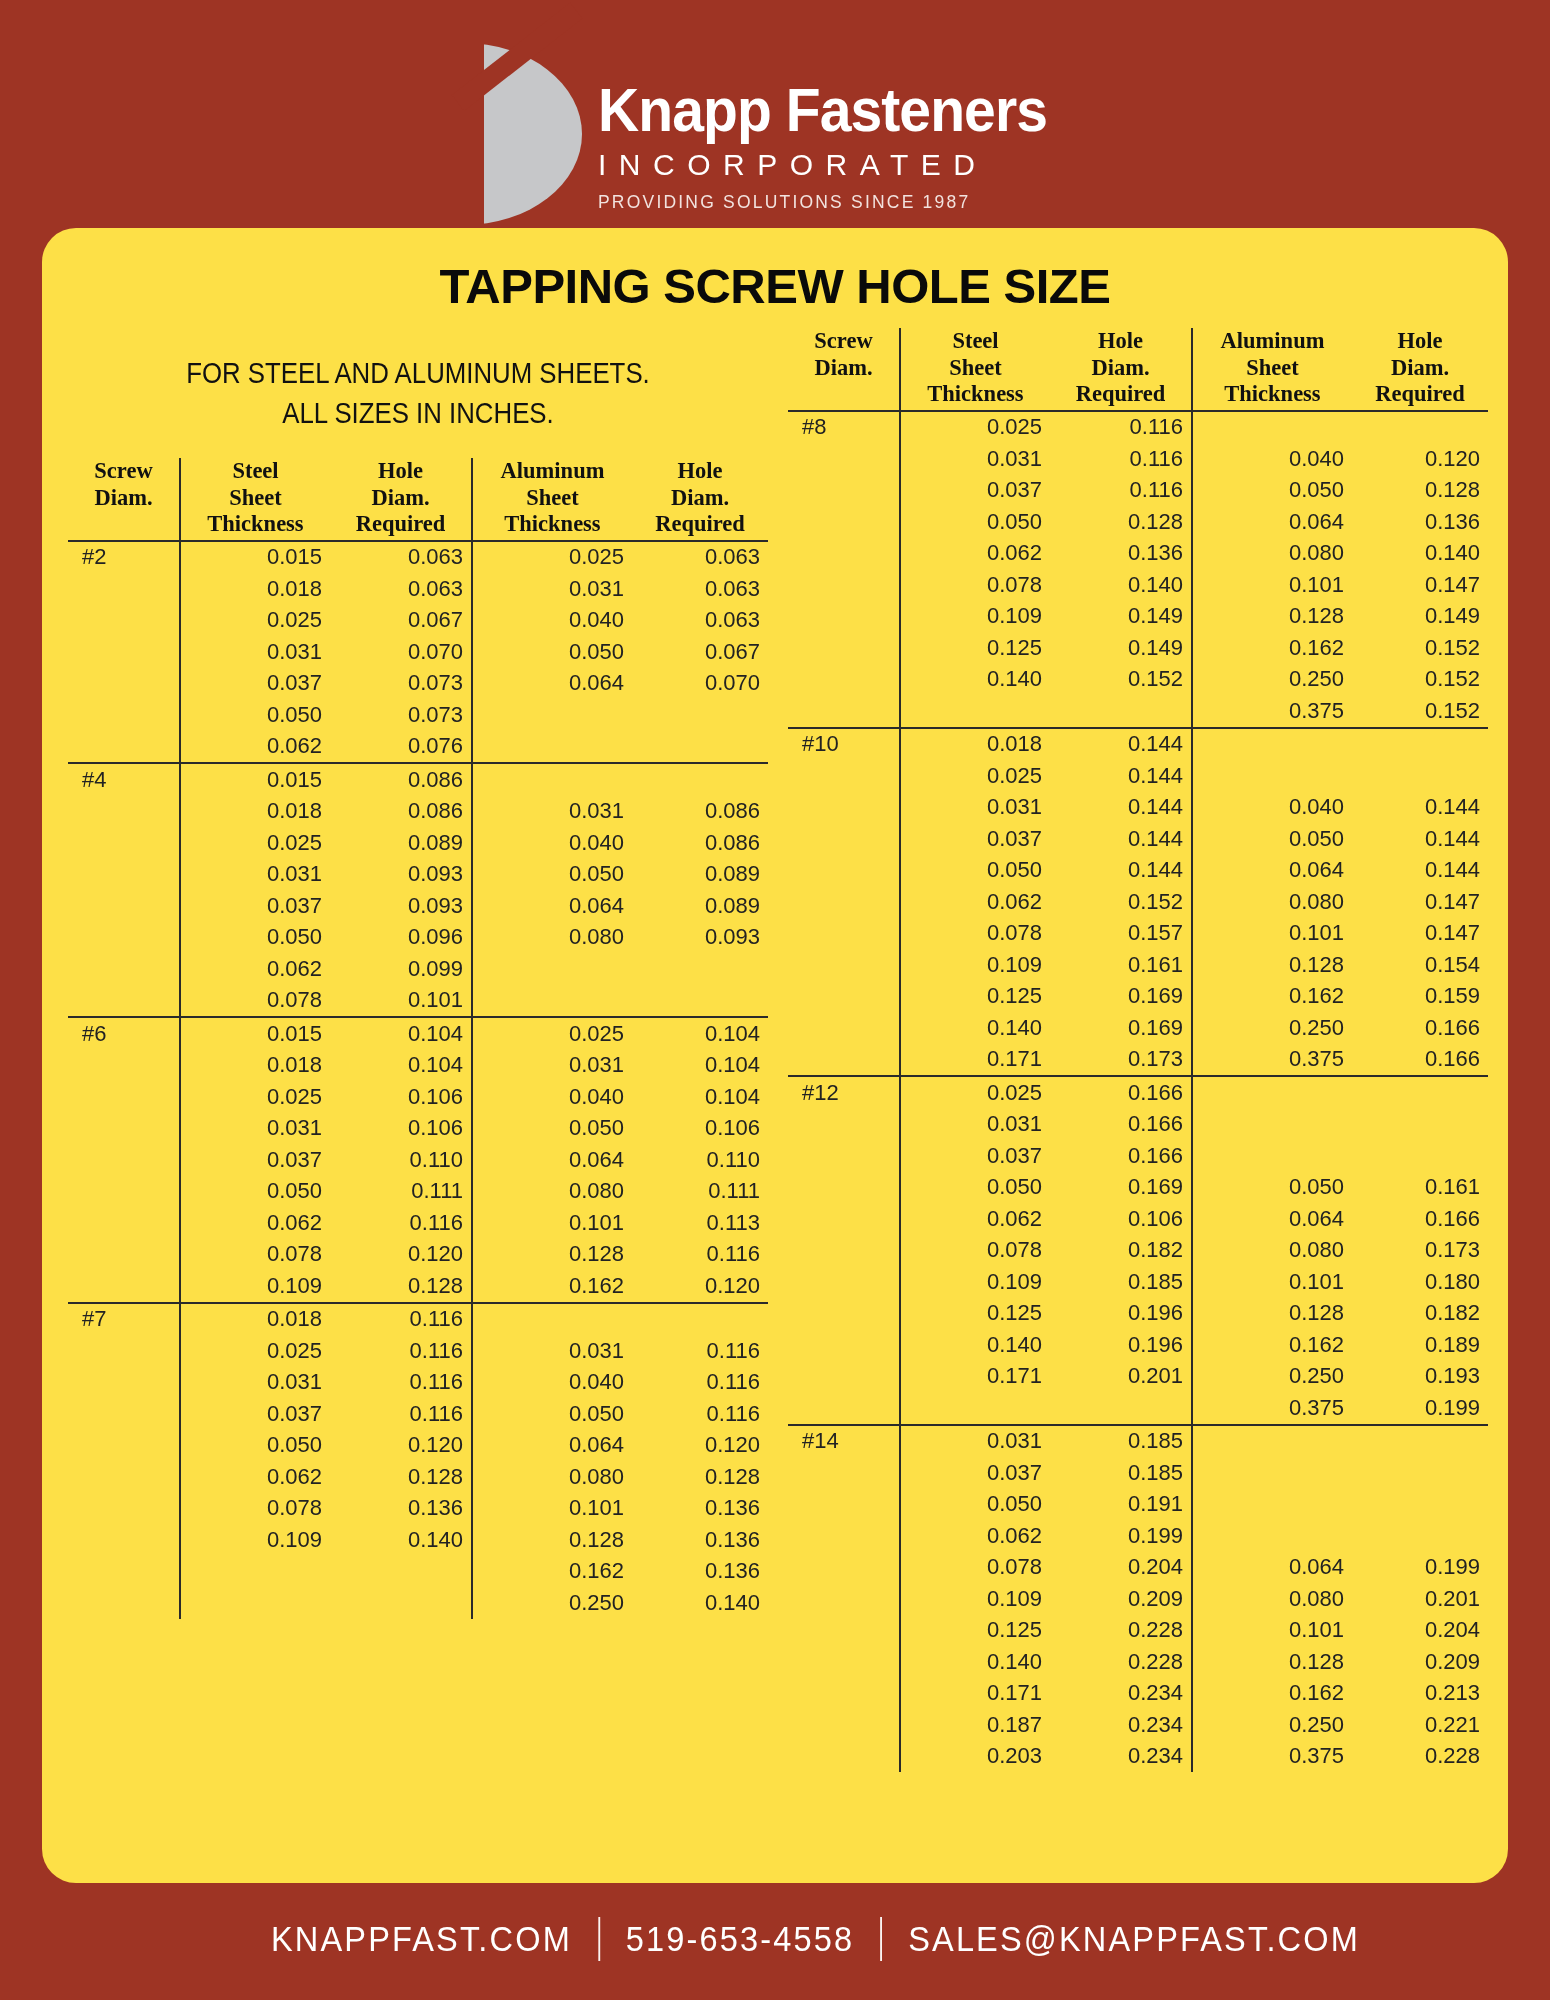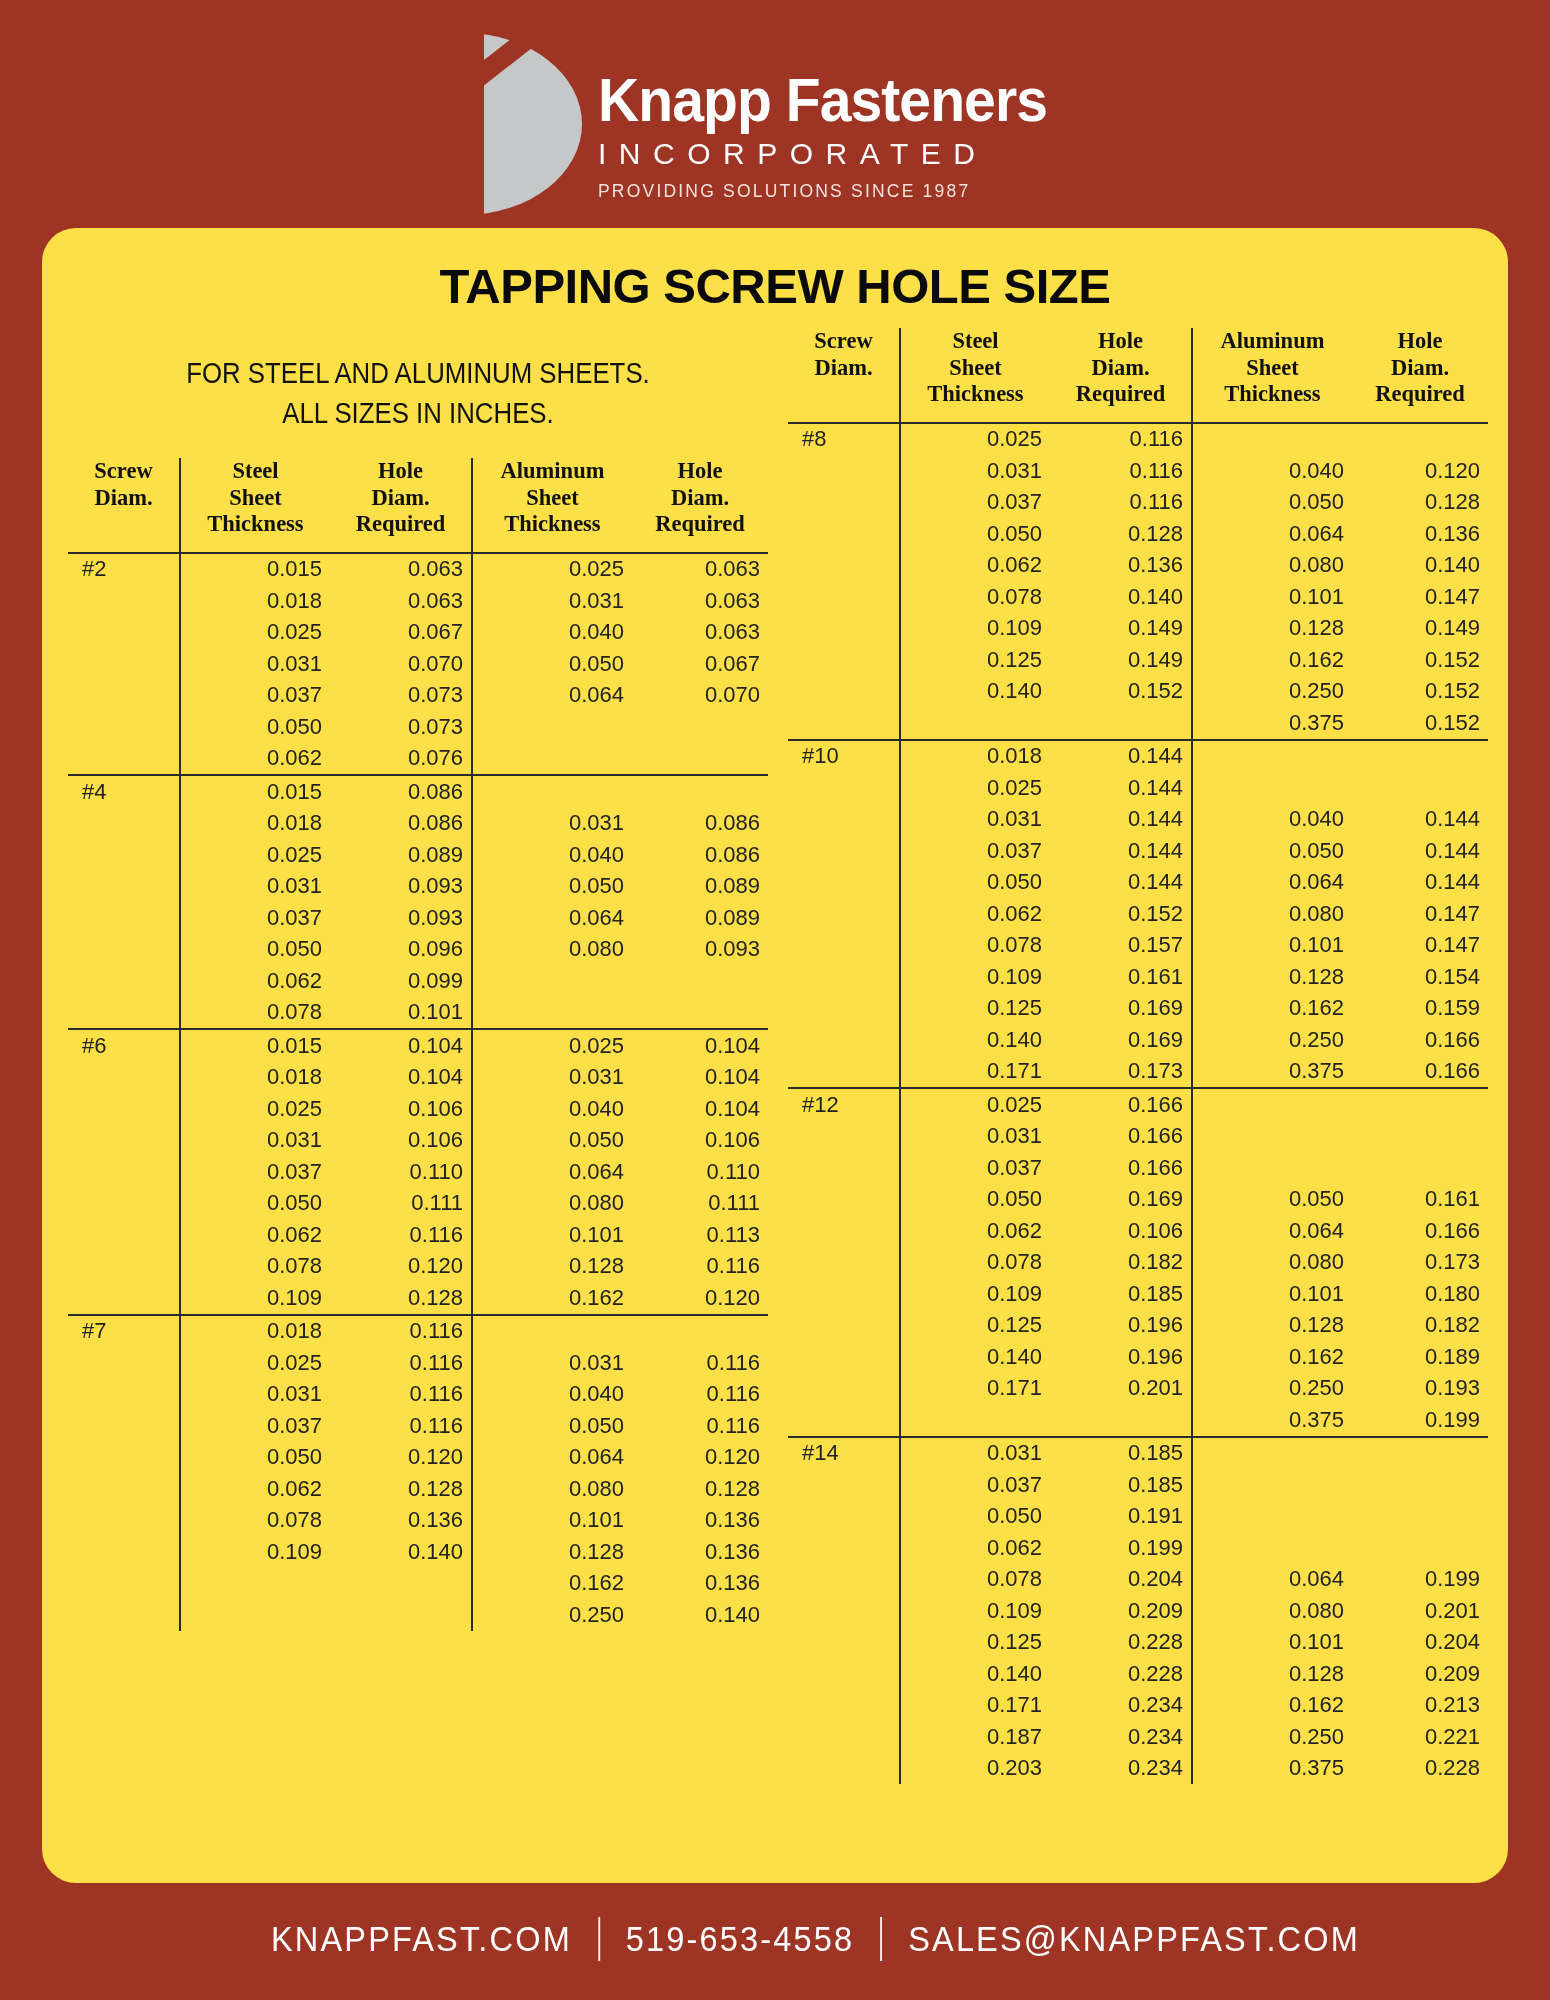--- a/index.html
+++ b/index.html
@@ -10,21 +10,21 @@
     background: #9e3424;
     font-family: "Liberation Sans", sans-serif;
     overflow: hidden;
   }
 
   
   .header {
     position: relative;
     height: 225px;
     display: flex;
-    align-items: center;
+    align-items: flex-end;
     justify-content: center;
   }
   .logo-block {
     display: flex;
     align-items: flex-start;
     margin-top: 22px;
   }
   .logo-mark {
     position: relative;
     width: 118px;
@@ -138,21 +138,21 @@
   table.hs th {
     font-family: "Liberation Serif", serif;
     font-weight: bold;
     font-size: 22.5px;
     padding: 0;
     text-align: center;
     vertical-align: bottom;
     line-height: 1.18;
     color: #111;
   }
-  table.hs thead tr.hdr th { padding-bottom: 14px; }
+  table.hs thead tr.hdr th { padding-bottom: 2px; }
   table.hs thead tr.hdr th.hline { border-bottom: 2px solid #2a2a2a; }
   table.hs td {
     padding: 0.5px 8px 0.5px 0;
     text-align: right;
     height: 30.5px;
     line-height: 30.5px;
     font-family: "Liberation Sans", sans-serif;
     font-size: 22px;
     color: #222;
     white-space: nowrap;

